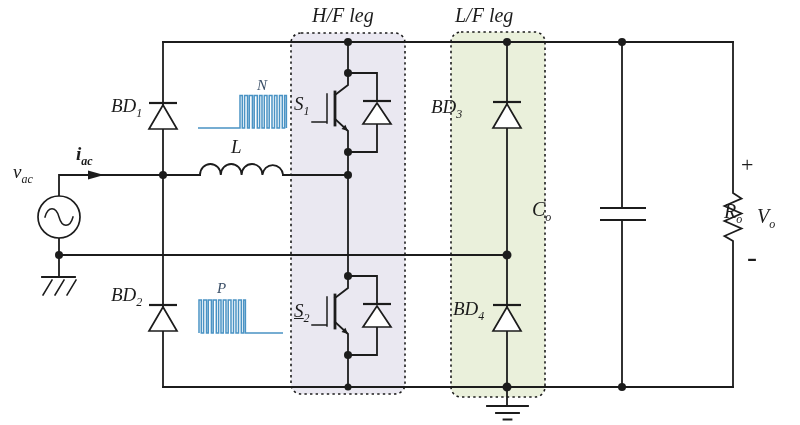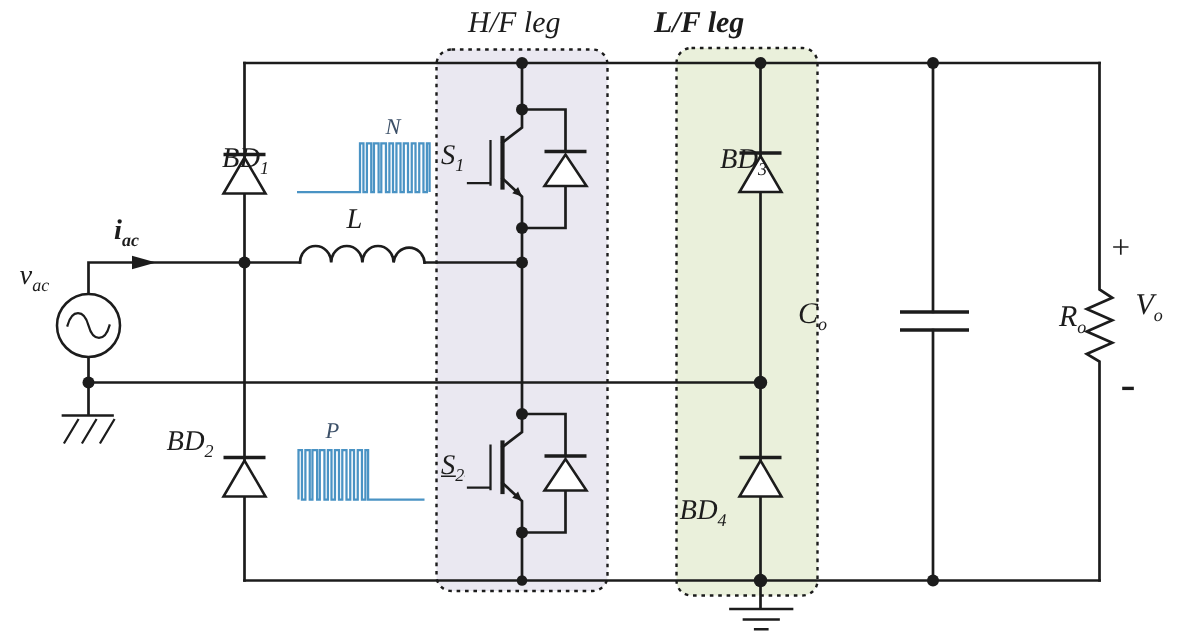--- a/index.html
+++ b/index.html
@@ -153,37 +153,37 @@
       <circle class="dot" cx="348" cy="152" r="4"></circle>
       <circle class="dot" cx="348" cy="276" r="4"></circle>
       <circle class="dot" cx="348" cy="355" r="4"></circle>
       <circle class="dot" cx="348" cy="387" r="3.5"></circle>
       <circle class="dot" cx="507" cy="387" r="4.5"></circle>
       <circle class="dot" cx="622" cy="387" r="4"></circle>
     </g>
   </svg>
 
   <span class="lbl lbl-title" style="left:312px;top:4px;">H/F leg</span>
-  <span class="lbl lbl-title" style="left:436px;top:4px;font-weight:bold;">L/F leg</span>
+  <span class="lbl lbl-title" style="left:455px;top:4px;">L/F leg</span>
 
-  <span class="lbl" style="left:13px;top:174px;"><span>v</span><sub>ac</sub></span>
+  <span class="lbl" style="left:13px;top:162px;"><span>v</span><sub>ac</sub></span>
   <span class="lbl" style="left:76px;top:144px;font-weight:bold;"><span>i</span><sub>ac</sub></span>
   <span class="lbl" style="left:231px;top:137px;">L</span>
 
-  <span class="lbl" style="left:111px;top:96px;margin-left:37px;"><span>BD</span><sub>1</sub></span>
+  <span class="lbl" style="left:111px;top:96px;"><span>BD</span><sub>1</sub></span>
   <span class="lbl" style="left:111px;top:285px;"><span>BD</span><sub>2</sub></span>
-  <span class="lbl" style="left:480px;top:97px;"><span>BD</span><sub>3</sub></span>
-  <span class="lbl" style="left:453px;top:299px;margin-top:32px;"><span>BD</span><sub>4</sub></span>
+  <span class="lbl" style="left:431px;top:97px;"><span>BD</span><sub>3</sub></span>
+  <span class="lbl" style="left:453px;top:299px;"><span>BD</span><sub>4</sub></span>
 
   <span class="lbl" style="left:294px;top:94px;text-align:right;"><span>S</span><sub>1</sub></span>
   <span class="lbl" style="left:294px;top:301px;text-decoration:underline;"><span>S</span><sub>2</sub></span>
 
   <span class="lbl lbl-blue" style="left:257px;top:77px;">N</span>
   <span class="lbl lbl-blue" style="left:217px;top:280px;">P</span>
 
   <span class="lbl lbl-out" style="left:532px;top:198px;"><span>C</span><sub>o</sub></span>
-  <span class="lbl lbl-out" style="left:706px;top:200px;"><span>R</span><sub>o</sub></span>
-  <span class="lbl lbl-out" style="left:757px;top:192px;"><span>V</span><sub>o</sub></span>
+  <span class="lbl lbl-out" style="left:724px;top:200px;"><span>R</span><sub>o</sub></span>
+  <span class="lbl lbl-out" style="left:757px;top:205px;"><span>V</span><sub>o</sub></span>
 
   <span class="lbl lbl-sign" style="left:741px;top:153px;">+</span>
   <span class="lbl lbl-minus" style="left:747px;top:240px;">-</span>
 
 </div>
 
 </body></html>

